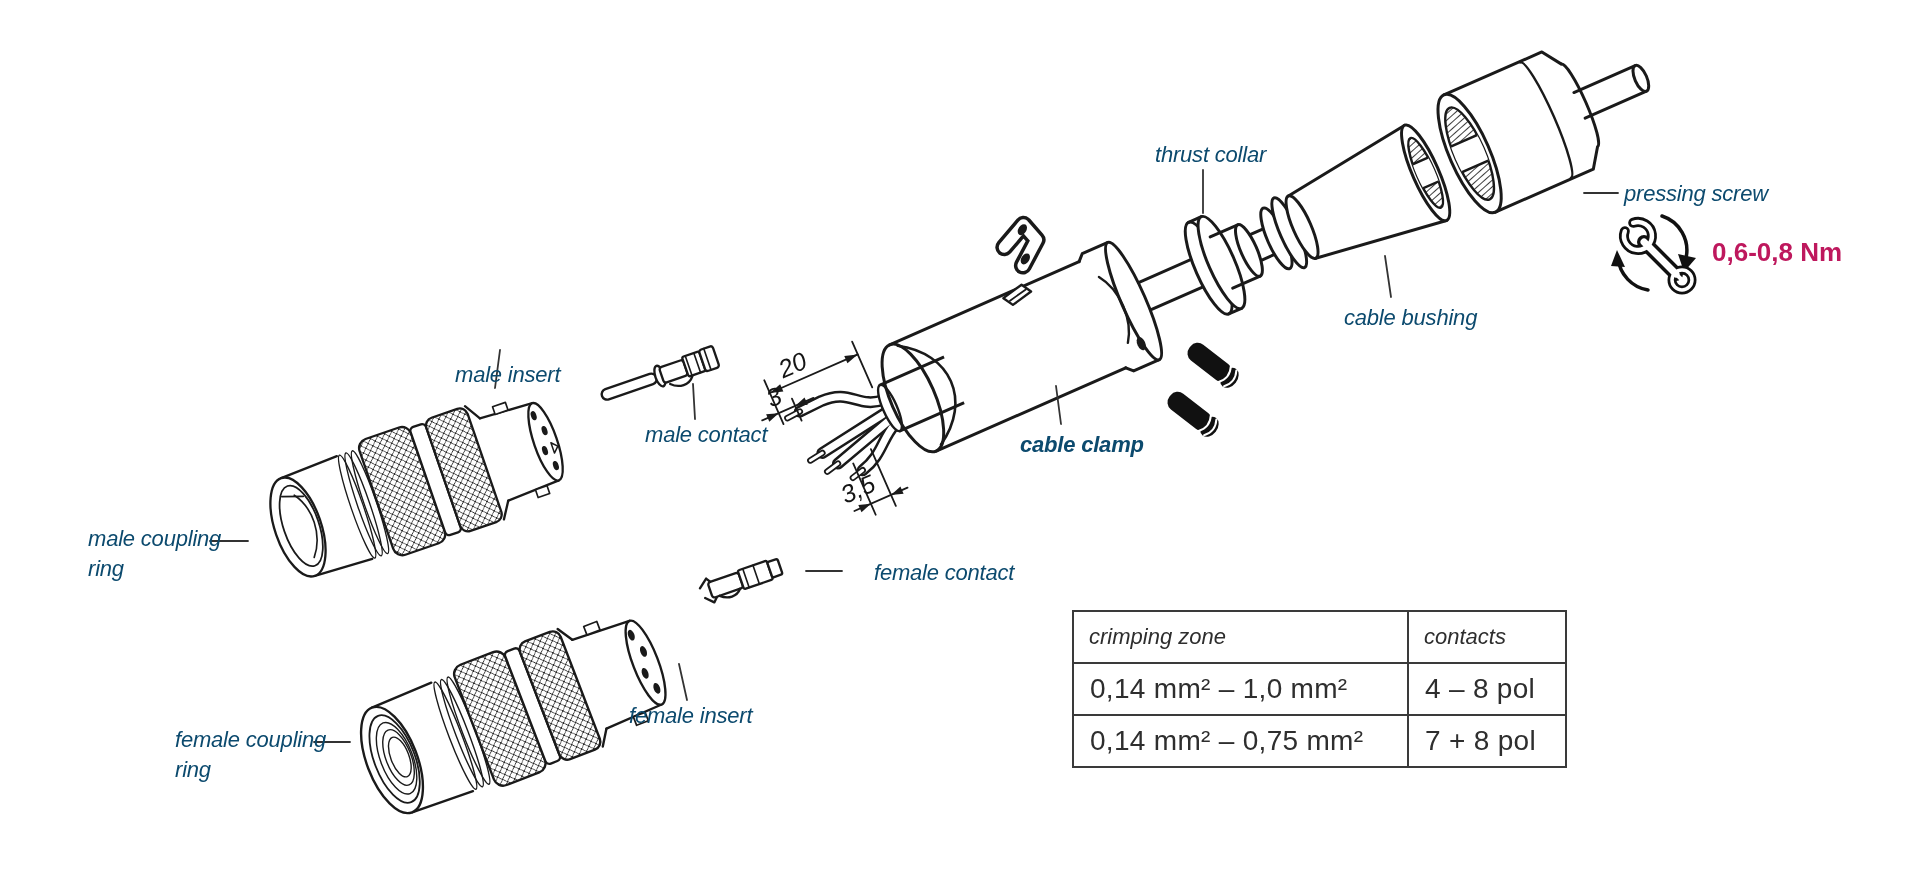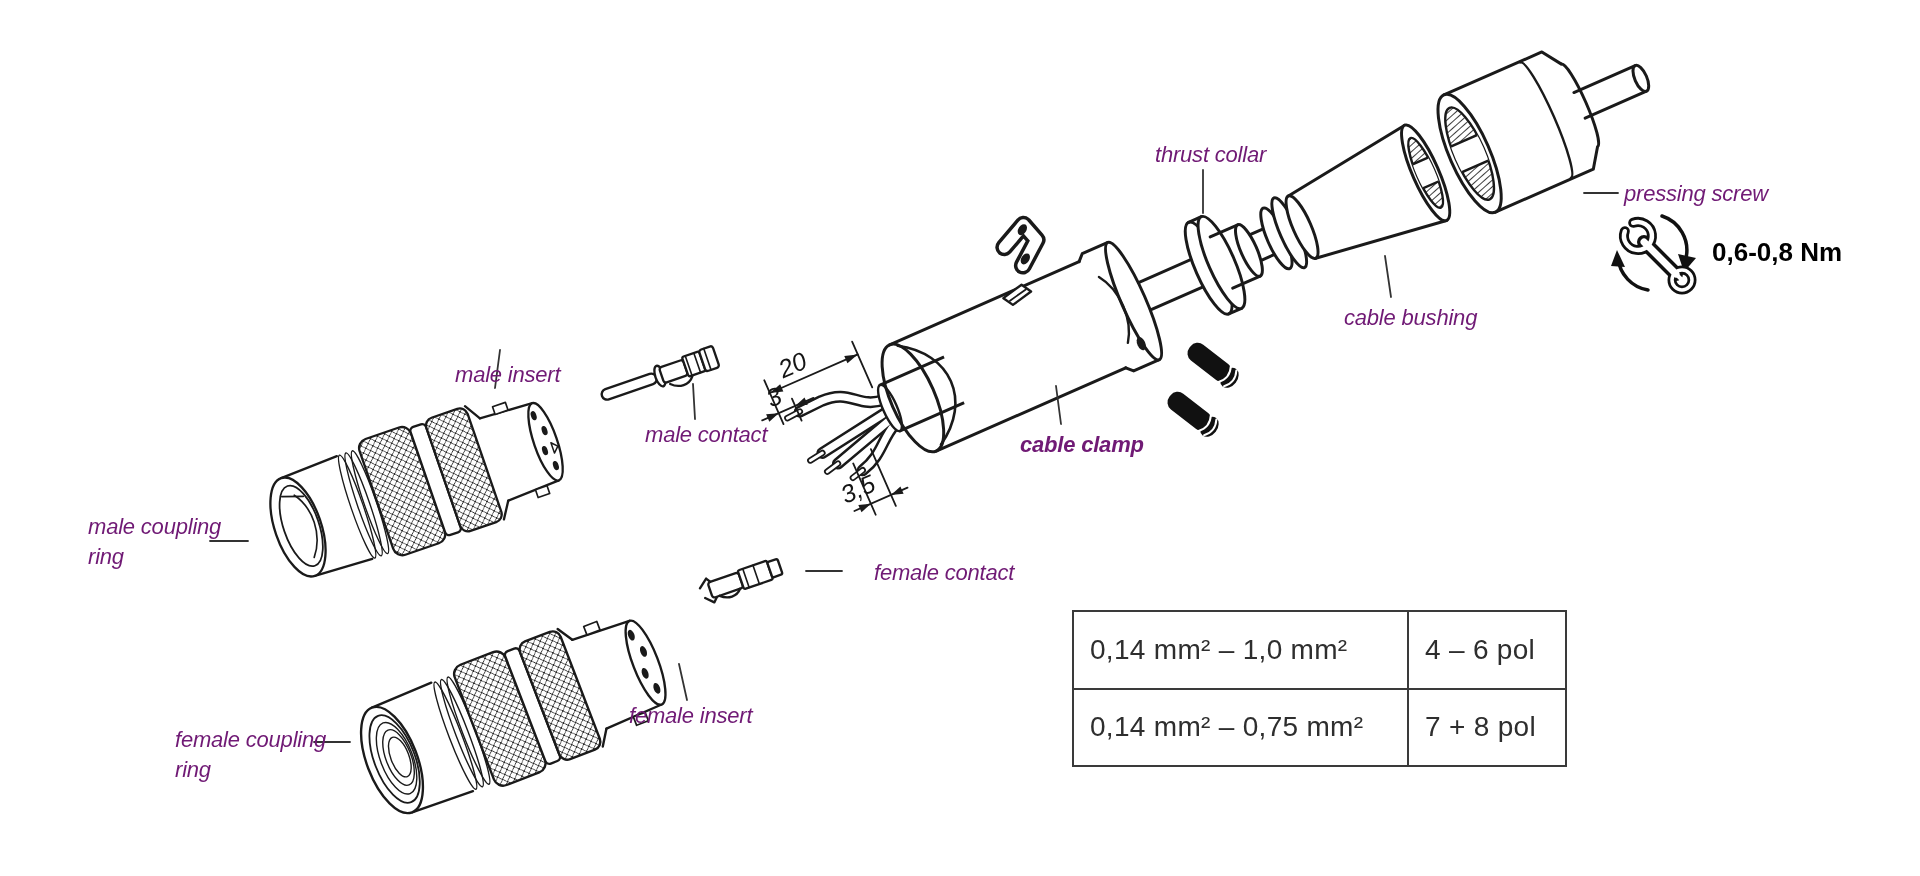--- a/index.html
+++ b/index.html
@@ -2,25 +2,25 @@
 <html><head>
 <meta charset="utf-8">
 <style>
   html,body{margin:0;padding:0;background:#ffffff;}
   #canvas{
     position:relative;width:1920px;height:876px;background:#ffffff;overflow:hidden;
     font-family:"Liberation Sans", sans-serif;color:#1a1a1a;
   }
   .lbl{
     position:absolute;font-style:italic;font-size:22px;line-height:30px;
-    color:#701a75;white-space:nowrap;letter-spacing:-0.2px;
+    color:#0c4a6e;white-space:nowrap;letter-spacing:-0.2px;
   }
   .torque{
     position:absolute;left:1712px;top:237px;font-weight:bold;font-size:26px;
-    color:#000000;white-space:nowrap;
+    color:#be185d;white-space:nowrap;
   }
   svg text{font-family:"Liberation Sans", sans-serif;}
   
   .spec-table{
     position:absolute;left:1072px;top:610px;width:493px;height:157px;
     border-collapse:collapse;table-layout:fixed;background:#ffffff;
   }
   .spec-table td{
     border:2.5px solid #3a3a3a;vertical-align:middle;padding:0 0 0 15px;
     color:#2e2e2e;overflow:hidden;
@@ -284,21 +284,21 @@
       <path d="M1061,424 L1056,386"></path>
       <path d="M1391,297 L1385,256"></path>
       <path d="M1584,193 L1618,193"></path>
     </g>
   </svg>
 
   <div class="lbl" style="left:455px;top:316px;margin-top:44px;">male insert</div>
 
   <div class="lbl" style="left:645px;top:420px;">male contact</div>
 
-  <div class="lbl" style="left:88px;top:512px;">
+  <div class="lbl" style="left:88px;top:524px;">
     <div>male coupling</div>
     <div>ring</div>
   </div>
 
   <div class="lbl" style="left:845px;top:558px;margin-left:29px;">female contact</div>
 
   <div class="lbl" style="left:629px;top:701px;">female insert</div>
 
   <div class="lbl" style="left:175px;top:725px;">
     <div>female coupling</div>
@@ -314,23 +314,27 @@
   <div class="lbl" style="left:1624px;top:179px;">pressing screw</div>
 
   <div class="torque">0,6-0,8 Nm</div>
 
   <table class="spec-table">
     <colgroup>
         <col class="c1">
         <col class="c2">
       </colgroup>
     <tbody>
+        <tr class="hdr">
+      <td>crimping zone</td>
+      <td>contacts</td>
+    </tr>
     <tr class="data">
       <td>0,14 mm² – 1,0 mm²</td>
-      <td>4 – 6 pol</td>
+      <td>4 – 8 pol</td>
     </tr>
     <tr class="data">
       <td>0,14 mm² – 0,75 mm²</td>
       <td>7 + 8 pol</td>
     </tr>
   </tbody>
     </table>
 
 </div>
 

